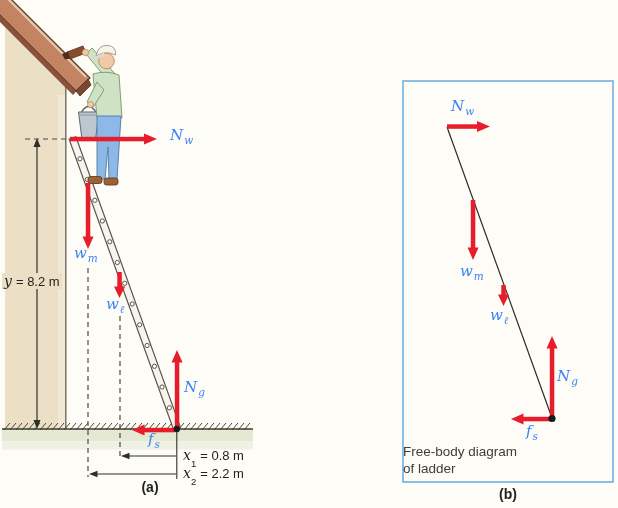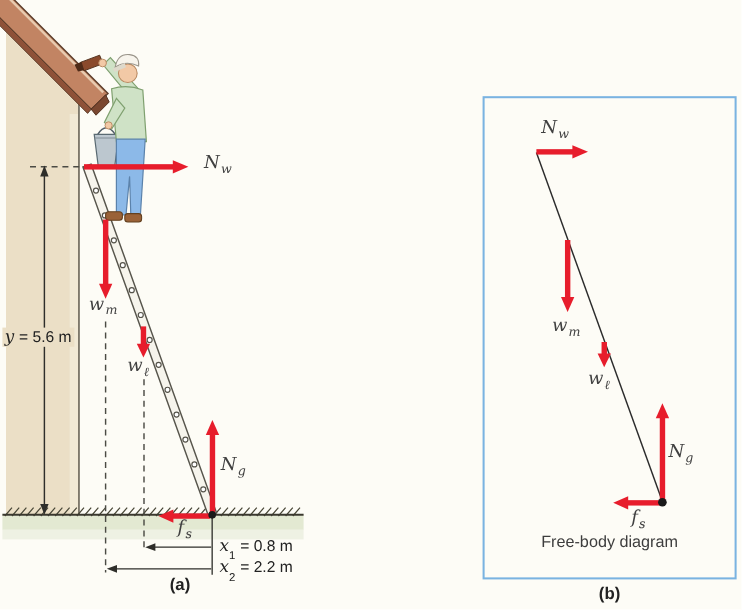--- a/index.html
+++ b/index.html
@@ -1,29 +1,29 @@
 <!DOCTYPE html>
 <html><head>
 <meta charset="utf-8">
 <style>
   html,body{margin:0;padding:0;background:#ffffff;}
   #fig{position:relative;width:618px;height:508px;background:#fdfcf6;overflow:hidden;
        font-family:"Liberation Sans",sans-serif;}
   #scene{position:absolute;left:0;top:0;width:618px;height:508px;}
-  .lbl{position:absolute;white-space:nowrap;color:#404040;}
+  .lbl{position:absolute;white-space:nowrap;color:#3b82f6;}
   .fl{font-family:"DejaVu Serif",serif;font-style:italic;font-size:15px;line-height:15px;}
   .fl i{font-style:italic;}
   .fl sub{font-size:10.5px;font-style:italic;vertical-align:baseline;
           position:relative;top:4px;margin-left:1px;}
   .dim{font-size:13px;color:#222;}
   .dim i{font-family:"DejaVu Serif",serif;font-style:italic;font-size:14px;}
   .dim sub{font-size:9.5px;position:relative;top:3px;}
   .dim .val{margin-left:4px;}
   .cap{font-weight:bold;font-size:14px;color:#222;text-align:center;}
-  .fbdcap{font-size:13.5px;color:#3d3d3d;text-align:center;width:210px;}
+  .fbdcap{font-size:13.5px;color:#3d3d3d;text-align:left;width:210px;}
   .ylab{background:#ebdfc6;padding:0 2px;}
 </style>
 </head>
 <body>
 
 <div id="fig">
 
 <svg id="scene" viewBox="0 0 618 508">
 
   <g>
@@ -163,34 +163,35 @@
 <span class="lbl fl" style="left:170px;top:128px;"><i>N</i><sub>w</sub></span>
 
 <span class="lbl fl" style="left:74px;top:246px;"><i>w</i><sub>m</sub></span>
 
 <span class="lbl fl" style="left:106px;top:297px;"><i>w</i><sub>ℓ</sub></span>
 
 <span class="lbl fl" style="left:184px;top:380px;"><i>N</i><sub>g</sub></span>
 
 <span class="lbl fl" style="left:148px;top:432px;"><i>f</i><sub>s</sub></span>
 
-<span class="lbl dim ylab" style="left:2px;top:273px;"><i>y</i><span class="val">= 5.6 m</span></span>
+<span class="lbl dim ylab" style="left:2px;top:273px;"><i>y</i><span class="val">= 8.2 m</span></span>
 
 <span class="lbl dim" style="left:183px;top:447px;"><i>x</i><sub>1</sub><span class="val">= 0.8 m</span></span>
 
 <span class="lbl dim" style="left:183px;top:465px;"><i>x</i><sub>2</sub><span class="val">= 2.2 m</span></span>
 
 <div class="lbl cap" style="left:100px;top:479px;width:100px;">(a)</div>
 
 <span class="lbl fl" style="left:451px;top:99px;"><i>N</i><sub>w</sub></span>
 
 <span class="lbl fl" style="left:460px;top:264px;"><i>w</i><sub>m</sub></span>
 
 <span class="lbl fl" style="left:490px;top:308px;"><i>w</i><sub>ℓ</sub></span>
 
 <span class="lbl fl" style="left:557px;top:369px;"><i>N</i><sub>g</sub></span>
 
 <span class="lbl fl" style="left:526px;top:424px;"><i>f</i><sub>s</sub></span>
 
 <div class="lbl fbdcap" style="left:403px;top:444px;">Free-body diagram</div>
+<div class="lbl fbdcap" style="left:403px;top:461px;">of ladder</div>
 <div class="lbl cap" style="left:458px;top:486px;width:100px;">(b)</div>
 
 </div>
 
 </body></html>

